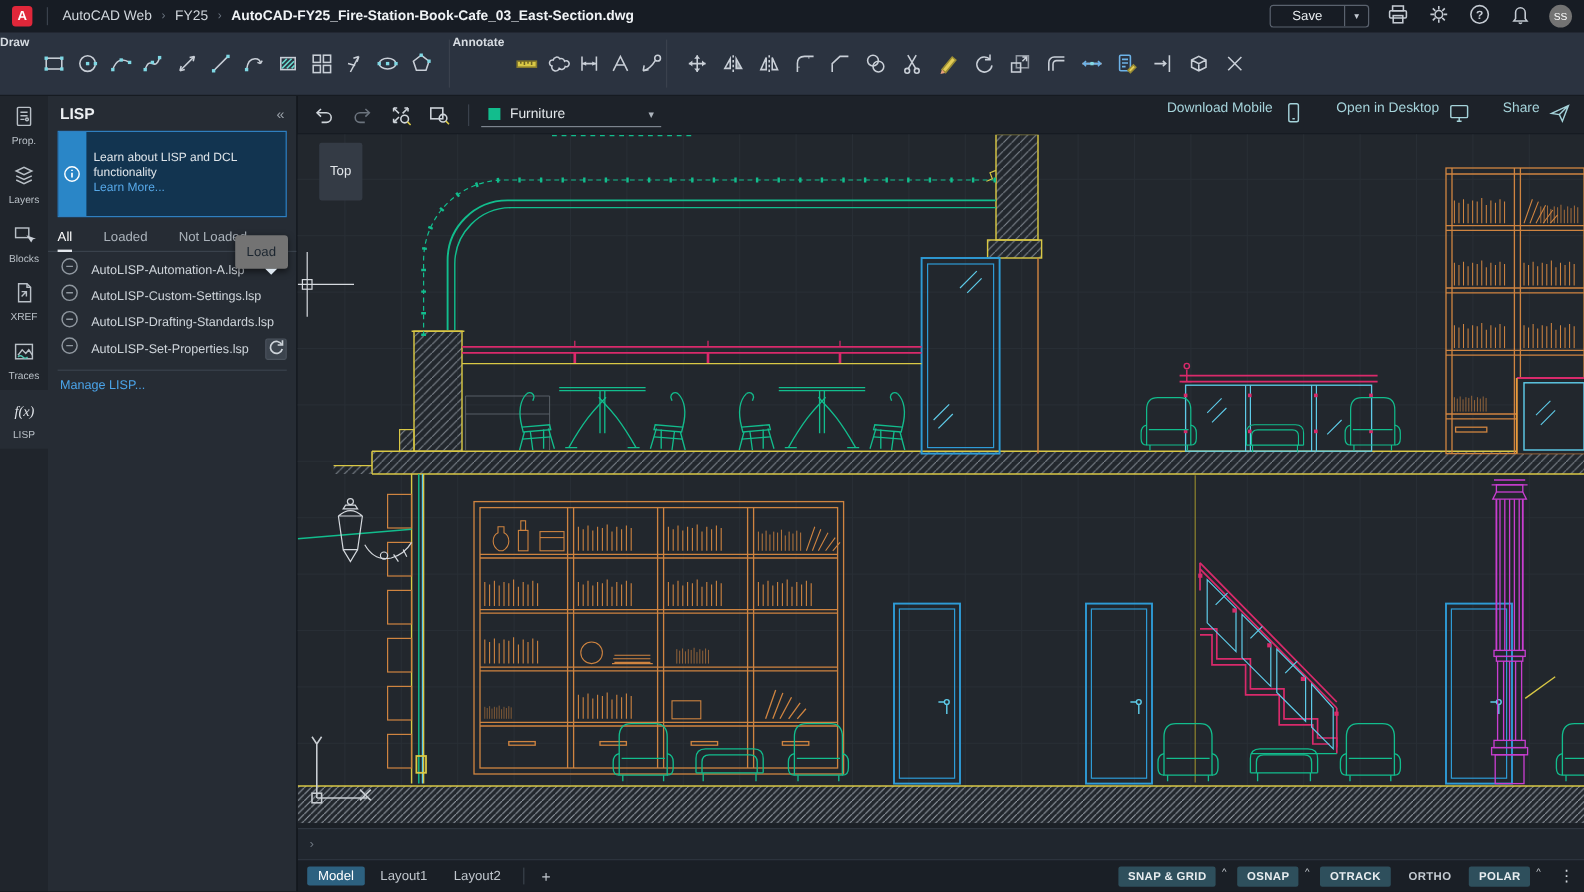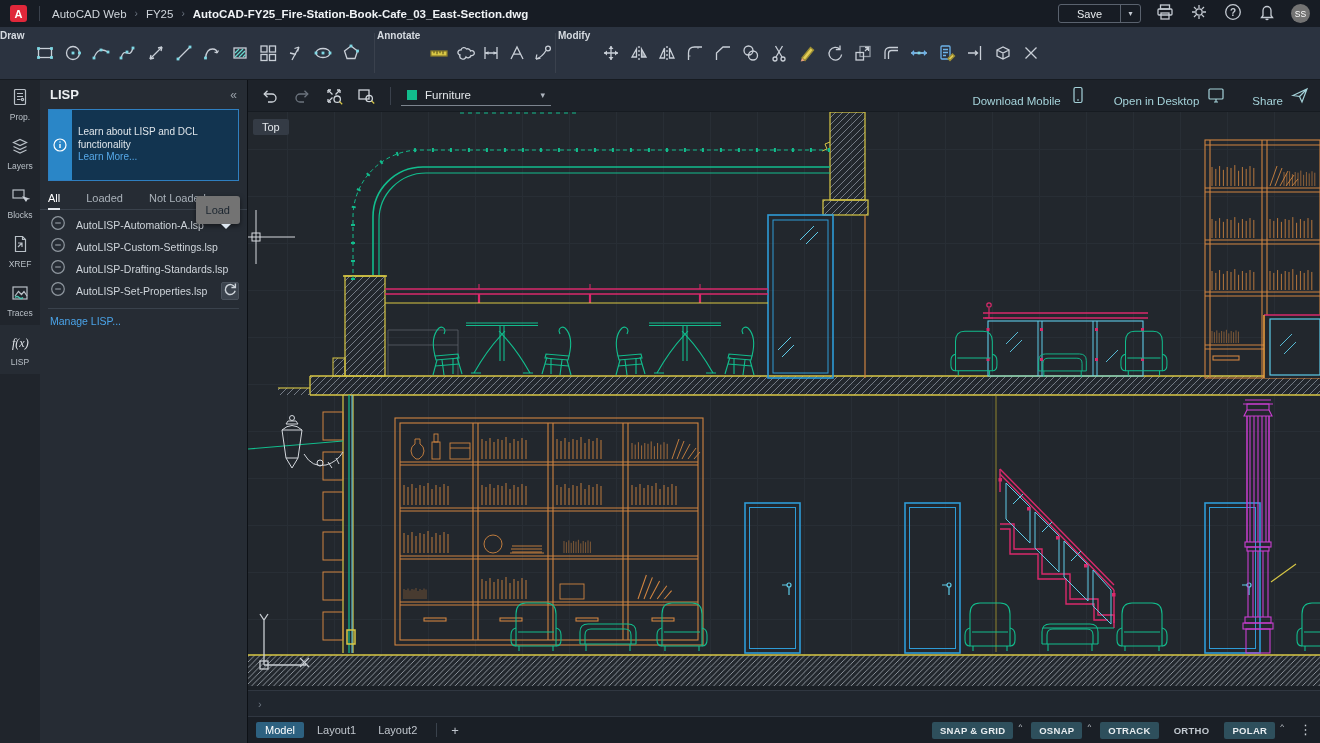--- a/index.html
+++ b/index.html
@@ -84,30 +84,30 @@
     justify-content:center;cursor:pointer;margin-right:8px;border-radius:2px}
   .cbtn svg{stroke:#cfd5db;fill:none;stroke-width:1.3}
   .cbtn.dim svg{stroke:#6c747e}
   .cdiv{width:1px;height:18px;background:#3a414c;margin:0 10px 0 4px}
   .layerdd{display:flex;align-items:center;gap:8px;border-bottom:1px solid #7c848e;
     padding:3px 6px 4px;min-width:150px;cursor:pointer}
   .swatch{width:10px;height:10px;background:var(--teal)}
   .layerdd .val{font-size:11.5px;color:#e3e7ea;flex:1}
   .layerdd .chev{color:#aeb5bd;font-size:9px}
   .c-actions{margin-left:auto;display:flex;align-items:center;gap:26px}
-  .caction{display:flex;align-items:flex-end;gap:7px;font-size:11.5px;color:#a5d3da;cursor:pointer}
+  .caction{display:flex;align-items:flex-start;gap:7px;font-size:11.5px;color:#a5d3da;cursor:pointer}
   .caction svg{stroke:#a5d3da;fill:none;stroke-width:1.2}
 
   .viewport{flex:1;position:relative;overflow:hidden;
     background-color:var(--canvas);
     background-image:linear-gradient(#282e35 1px,transparent 1px),
                      linear-gradient(90deg,#282e35 1px,transparent 1px);
     background-size:47px 47px;background-position:-8px -10px}
-  .viewbadge{position:absolute;left:5px;top:7px;background:#343b45;color:#e2e6ea;font-size:11px;
-    padding:2px 9px;border-radius:2px;z-index:3;cursor:pointer}
+  .viewbadge{position:absolute;left:18px;top:7px;background:#343b45;color:#e2e6ea;font-size:11px;
+    padding:18px 9px;border-radius:2px;z-index:3;cursor:pointer}
   #cad{position:absolute;left:0;top:0;width:100%;height:100%}
 
   .cmdbar{height:27px;background:var(--cmd);border-top:1px solid #303741;border-bottom:1px solid #303741;
     display:flex;align-items:center;padding:0 10px;flex:0 0 27px}
   .cmdbar .chev{color:#6d7680;font-size:11px;margin-right:9px}
   .cmdbar input{background:transparent;border:0;outline:0;color:#aeb6bf;font-size:12px;flex:1;
     font-family:"Liberation Sans",sans-serif}
   .cmdbar input::placeholder{color:#7b838d}
 
   .bbar{height:26px;background:var(--bbar);display:flex;align-items:center;padding:0 8px;flex:0 0 26px}
@@ -296,21 +296,20 @@
             <span><svg width="20" height="20" viewBox="0 0 20 20">
                 <path d="M3,16 C8,14.5 11,11 13,7.5"></path>
                 <circle cx="15" cy="5.5" r="2.4"></circle>
                 <path d="M3,16 l4.5,-0.8 M3,16 l0.8,-4.5"></path>
               </svg></span>
           </button>
         </div>
       </div>
       <div class="rsep"></div>
       <div class="rgroup" style="width: 494px;">
-        <div class="glabel">Modify</div>
         <div class="rtools">
           <button class="tool">
             <span><svg width="20" height="20" viewBox="0 0 20 20">
                 <path d="M10,3 V17 M3,10 H17"></path>
                 <path d="M10,3 l-2.5,3 h5 z M10,17 l-2.5,-3 h5 z M3,10 l3,-2.5 v5 z M17,10 l-3,-2.5 v5 z" fill="#c9cfd7" stroke="none"></path>
               </svg></span>
           </button>
           <button class="tool">
             <span><svg width="20" height="20" viewBox="0 0 20 20">
                 <path d="M10,3 V17" stroke-dasharray="2,2"></path>

